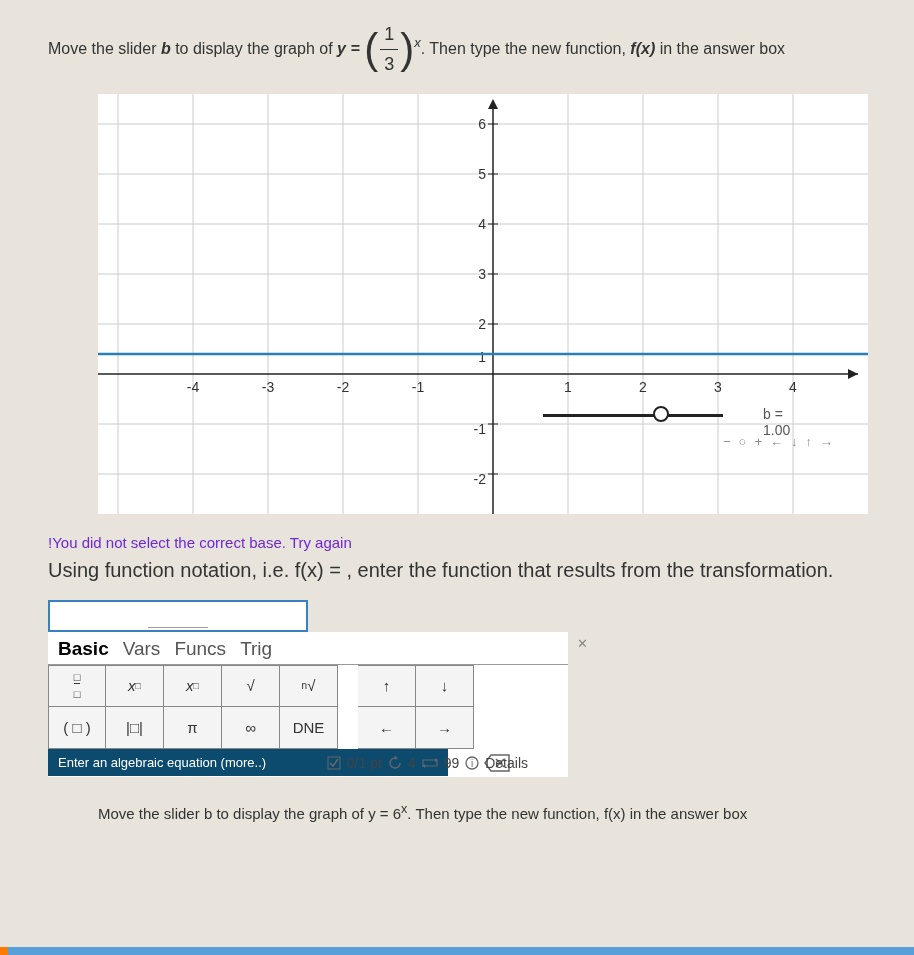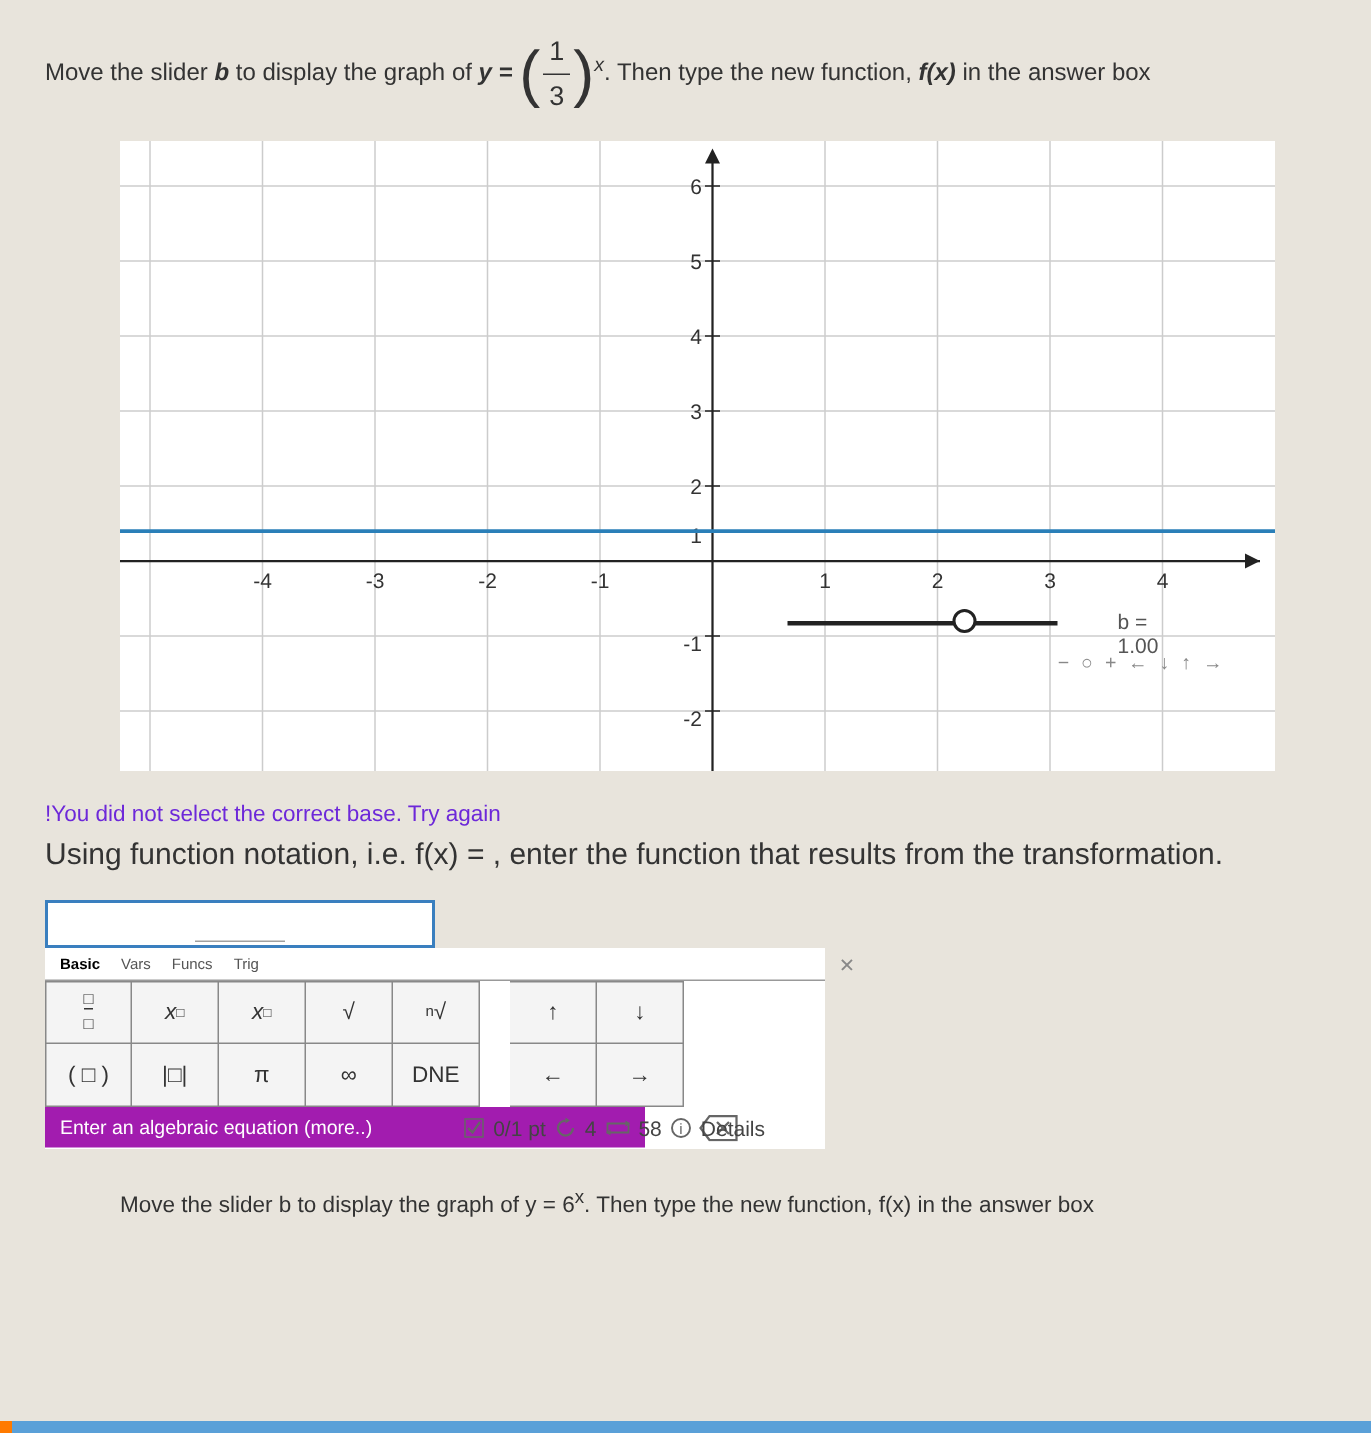--- a/index.html
+++ b/index.html
@@ -4,21 +4,21 @@
 <style>
   * { box-sizing: border-box; margin: 0; padding: 0; }
   body {
     font-family: Arial, sans-serif;
     background: #e8e4dc;
     width: 914px;
     height: 955px;
     overflow: hidden;
     color: #333;
   }
-  .container { padding: 20px 30px; }
+  .container { padding: 20px 48px; }
   .instruction {
     font-size: 16px;
     line-height: 1.6;
     margin-bottom: 15px;
   }
   .instruction .var { font-style: italic; font-weight: bold; }
   .frac {
     display: inline-block;
     vertical-align: middle;
     text-align: center;
@@ -73,21 +73,21 @@
     top: 4px;
     right: -20px;
     font-size: 13px;
     color: #888;
     cursor: pointer;
   }
   .tabs {
     display: flex;
     gap: 14px;
     padding: 6px 10px 4px 10px;
-    font-size: 10px;
+    font-size: 19px;
   }
   .tabs .tab { color: #555; cursor: pointer; }
   .tabs .tab.active { color: #000; font-weight: bold; }
   .kprows { border-top: 1px solid #999; }
   .kprow { display: flex; }
   .kpbtn {
     border: 1px solid #888;
     background: #f4f4f4;
     width: 58px;
     height: 42px;
@@ -95,21 +95,21 @@
     align-items: center;
     justify-content: center;
     font-size: 15px;
     cursor: pointer;
     margin: 0;
   }
   .kpbtn + .kpbtn { border-left: none; }
   .kprow + .kprow .kpbtn { border-top: none; }
   .kpgap { width: 20px; background: #fff; border: none; }
   .kpfooter {
-    background: #a21caf;
+    background: #0c4a6e;
     color: #fff;
     font-size: 13px;
     padding: 6px 10px;
     display: flex;
     align-items: center;
     justify-content: space-between;
     width: 400px;
   }
   .kp-backspace {
     width: 58px;
@@ -346,21 +346,21 @@
           <svg width="14" height="14">
               <path d="M12 7 A5 5 0 1 1 7 2" fill="none" stroke="#666" stroke-width="1.5"></path>
               <polygon points="7,0 7,4 10,2" fill="#666"></polygon>
             </svg>
           <span>4</span>
           <svg width="16" height="14">
               <path d="M3 4 L1 4 L1 10 L3 10 M13 4 L15 4 L15 10 L13 10 M3 4 L13 4 M3 10 L13 10" fill="none" stroke="#666" stroke-width="1.2"></path>
               <polygon points="13,2 16,4 13,6" fill="#666"></polygon>
               <polygon points="3,8 0,10 3,12" fill="#666"></polygon>
             </svg>
-          <span>58</span>
+          <span>99</span>
           <svg width="14" height="14">
               <circle cx="7" cy="7" r="6" fill="none" stroke="#666" stroke-width="1.3"></circle>
               <text x="7" y="11" text-anchor="middle" font-size="10" fill="#666">i</text>
             </svg>
           <span>Details</span>
         </div>
       </div>
     </div>
   </div>
 

